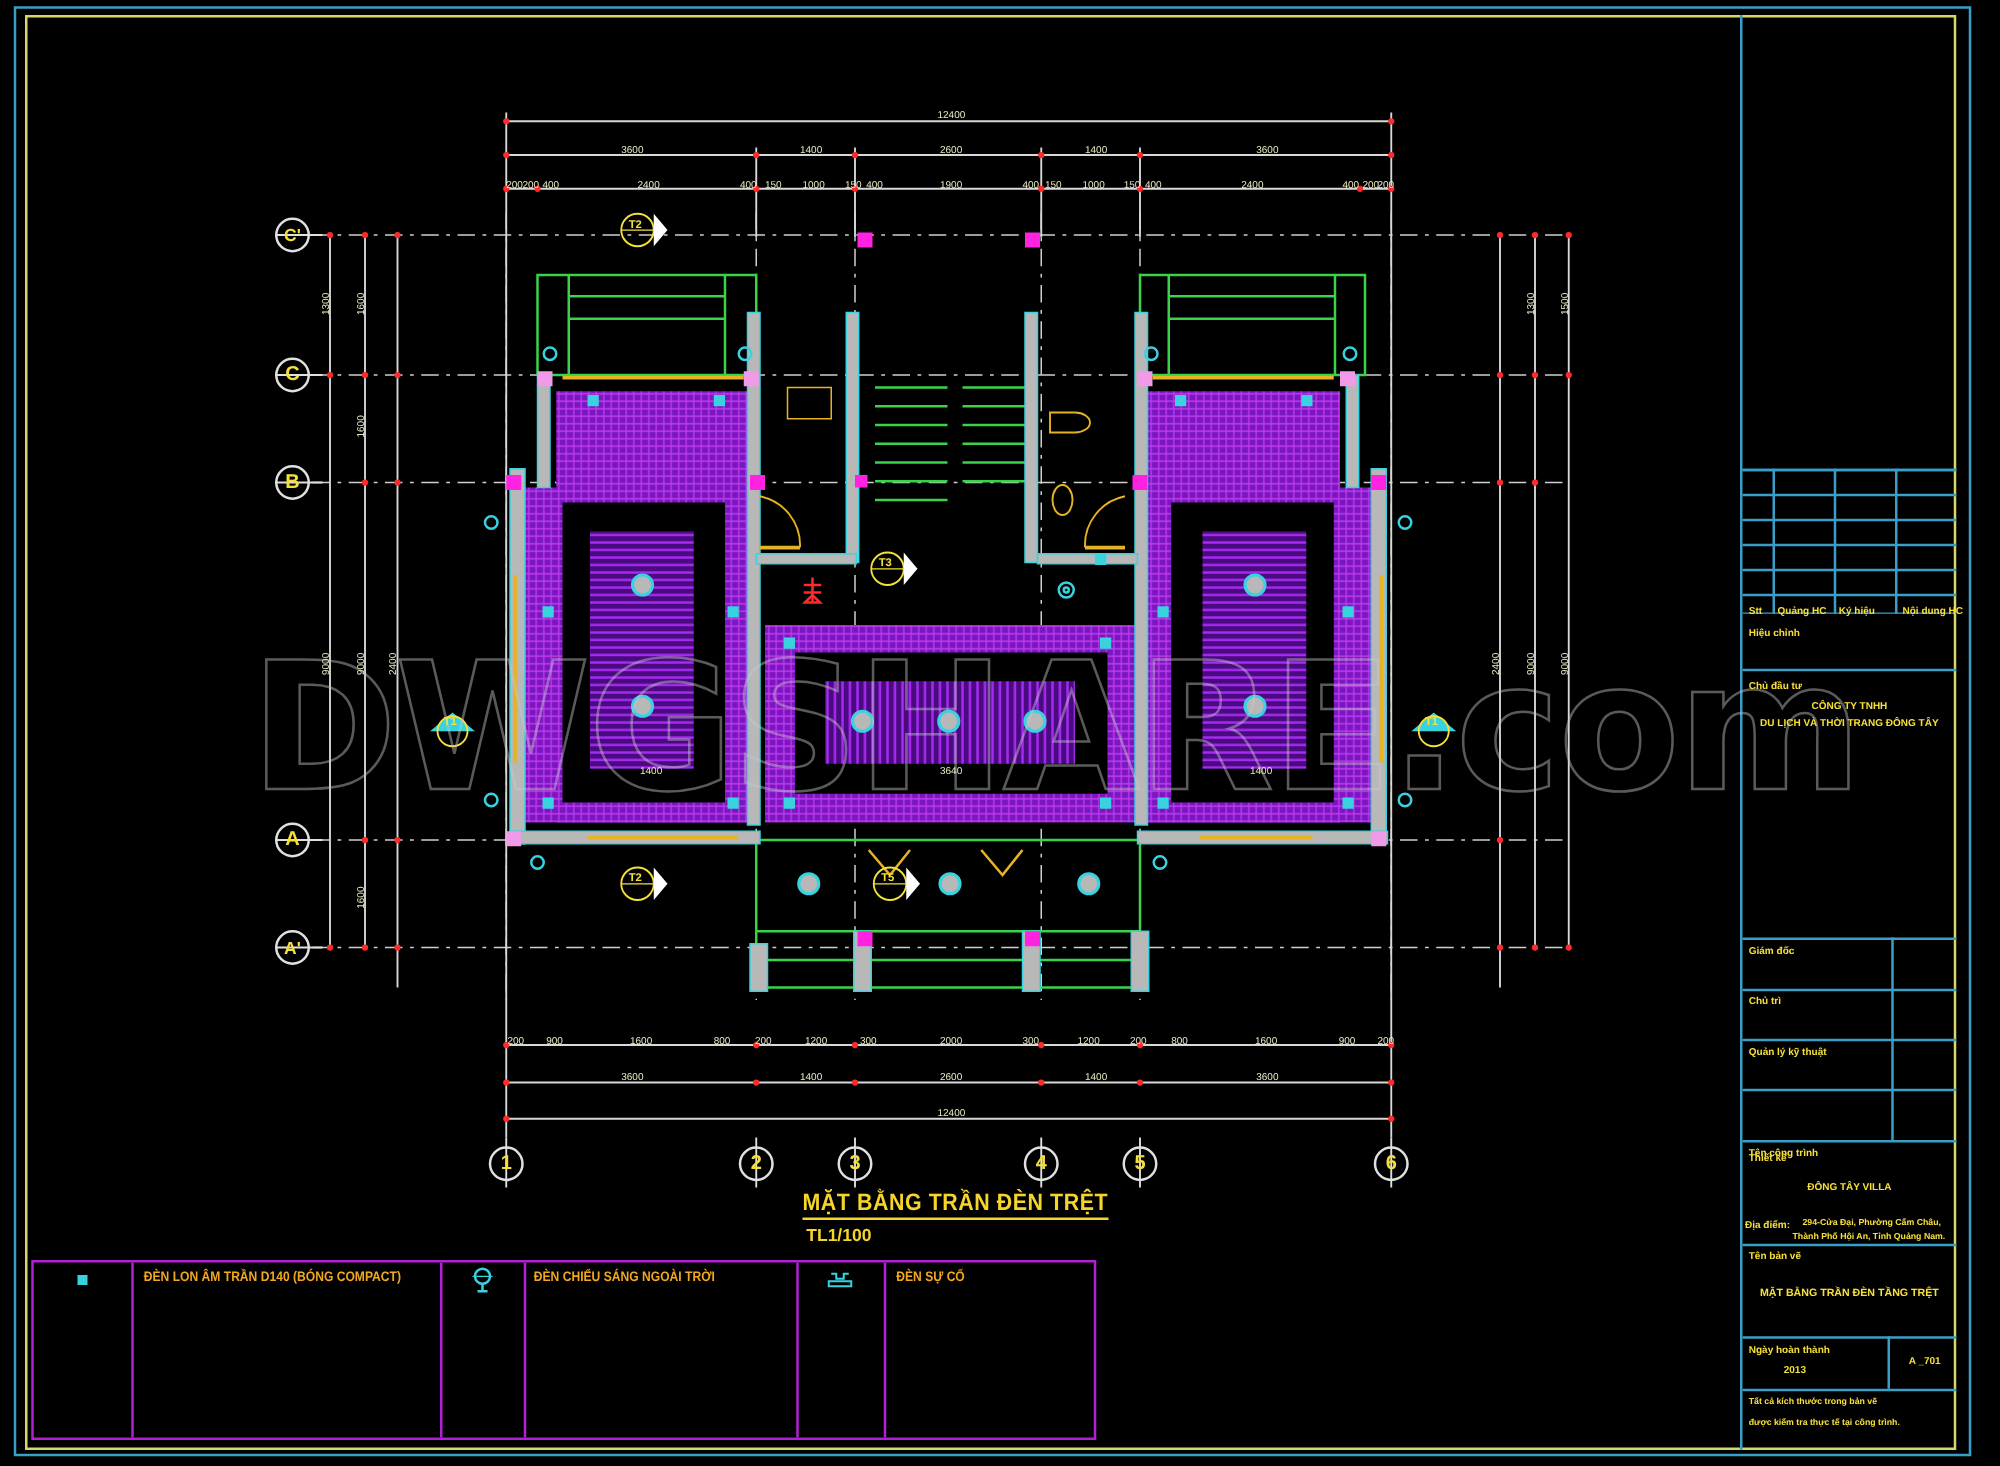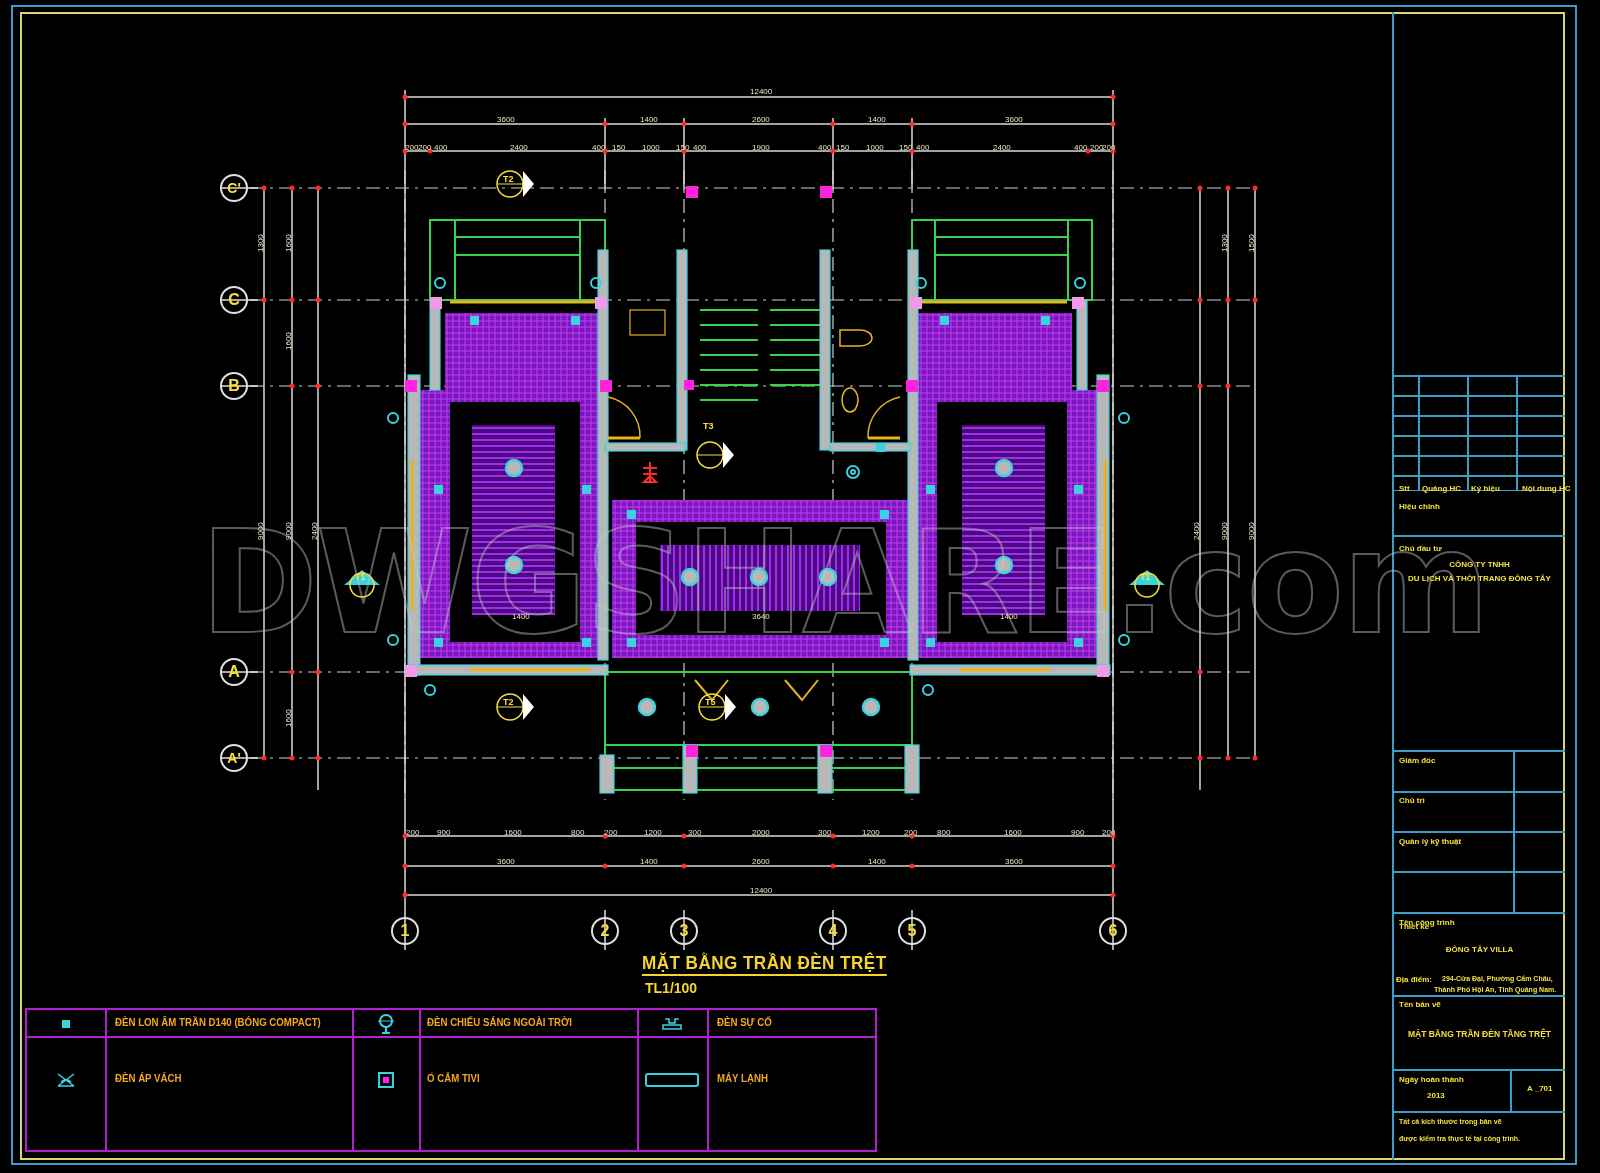--- a/index.html
+++ b/index.html
@@ -419,21 +419,21 @@
 <div class="axis-lbl" style="left:819px;top:917px;">4</div>
 <div class="axis-lbl" style="left:898px;top:917px;">5</div>
 <div class="axis-lbl" style="left:1099px;top:917px;">6</div>
 <div class="axis-lbl" style="left:220px;top:174px;font-size:14px;">C'</div>
 <div class="axis-lbl" style="left:220px;top:286px;">C</div>
 <div class="axis-lbl" style="left:220px;top:372px;">B</div>
 <div class="axis-lbl" style="left:220px;top:658px;">A</div>
 <div class="axis-lbl" style="left:220px;top:744px;font-size:14px;">A'</div>
 
 <div class="t" style="left:503px;top:174px;font-size:9px;">T2</div>
-<div class="t" style="left:703px;top:421px;font-size:9px;">T3</div>
+<div class="t" style="left:703px;top:445px;font-size:9px;">T3</div>
 <div class="t" style="left:355px;top:572px;font-size:9px;">T1</div>
 <div class="t" style="left:1140px;top:572px;font-size:9px;">T1</div>
 <div class="t" style="left:503px;top:697px;font-size:9px;">T2</div>
 <div class="t" style="left:705px;top:697px;font-size:9px;">T5</div>
 
 <div class="t title-main">MẶT BẰNG TRẦN ĐÈN TRỆT</div>
 <div class="t title-scale">TL1/100</div>
 
 <div class="legend">
   <div class="lg-vl" style="left:78px;"></div>
@@ -458,41 +458,20 @@
         </svg>
       </div>
     <div class="lg-lbl" style="left:400px;">ĐÈN CHIẾU SÁNG NGOÀI TRỜI</div>
     <div class="lg-ico" style="left:615px;">
         <svg width="22" height="14">
           <path d="M4 2h4v4h6v-4h4M2 8h18v4H2z" fill="none" stroke="#39d3e0" stroke-width="1.6"></path>
         </svg>
       </div>
     <div class="lg-lbl" style="left:690px;">ĐÈN SỰ CỐ</div>
   </div>
-  <div class="lg-row" style="top:56px;">
-    <div class="lg-ico" style="left:9px;">
-        <svg width="20" height="16">
-          <path d="M2 14h16M2 2l16 12M18 2L2 14M5 10a6 5 0 0 1 10 0" fill="none" stroke="#39d3e0" stroke-width="1.5"></path>
-        </svg>
-      </div>
-    <div class="lg-lbl" style="left:88px;">ĐÈN ÁP VÁCH</div>
-    <div class="lg-ico" style="left:329px;">
-        <svg width="16" height="16">
-          <rect x="1" y="1" width="14" height="14" fill="none" stroke="#39d3e0" stroke-width="2"></rect>
-          <rect x="5" y="5" width="6" height="6" fill="#ff22e0"></rect>
-        </svg>
-      </div>
-    <div class="lg-lbl" style="left:400px;">Ổ CẮM TIVI</div>
-    <div class="lg-ico" style="left:615px;">
-        <svg width="56" height="16">
-          <rect x="2" y="2" width="52" height="12" rx="2" fill="none" stroke="#39d3e0" stroke-width="2"></rect>
-        </svg>
-      </div>
-    <div class="lg-lbl" style="left:690px;">MÁY LẠNH</div>
-  </div>
 </div>
 
 <div>
 
   <div class="tb-cell" style="left:1394px;top:375px;width:171px;height:115px;border-top-width:2px;"></div>
   <div style="position:absolute;left:1394px;top:375px;width:171px;height:116px;background:
     linear-gradient(#3a9fc8,#3a9fc8) 0 20px/100% 2px no-repeat,
     linear-gradient(#3a9fc8,#3a9fc8) 0 40px/100% 2px no-repeat,
     linear-gradient(#3a9fc8,#3a9fc8) 0 60px/100% 2px no-repeat,
     linear-gradient(#3a9fc8,#3a9fc8) 0 80px/100% 2px no-repeat,

